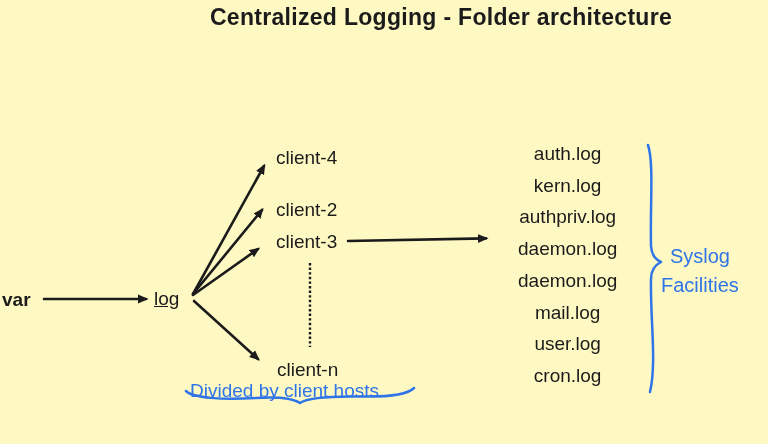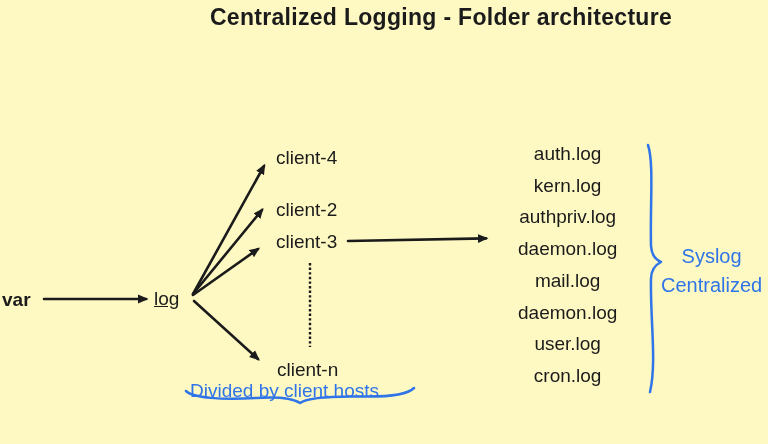--- a/index.html
+++ b/index.html
@@ -96,24 +96,24 @@
   <div id="client-1" class="abs node">client-4</div>
   <div id="client-2" class="abs node">client-2</div>
   <div id="client-3" class="abs node">client-3</div>
   <div id="client-n" class="abs node">client-n</div>
 
   <div id="file-list" class="abs">
     <div class="file-row">auth.log</div>
     <div class="file-row">kern.log</div>
     <div class="file-row">authpriv.log</div>
     <div class="file-row">daemon.log</div>
+    <div class="file-row">daemon.log</div>
     <div class="file-row">mail.log</div>
-    <div class="file-row">daemon.log</div>
     <div class="file-row">user.log</div>
     <div class="file-row">cron.log</div>
   </div>
 
   <div id="syslog-facilities" class="abs">Syslog
-Centralized</div>
+Facilities</div>
 
   <div id="divided-label" class="abs">Divided by client hosts</div>
 
 </div>
 
 </body></html>

